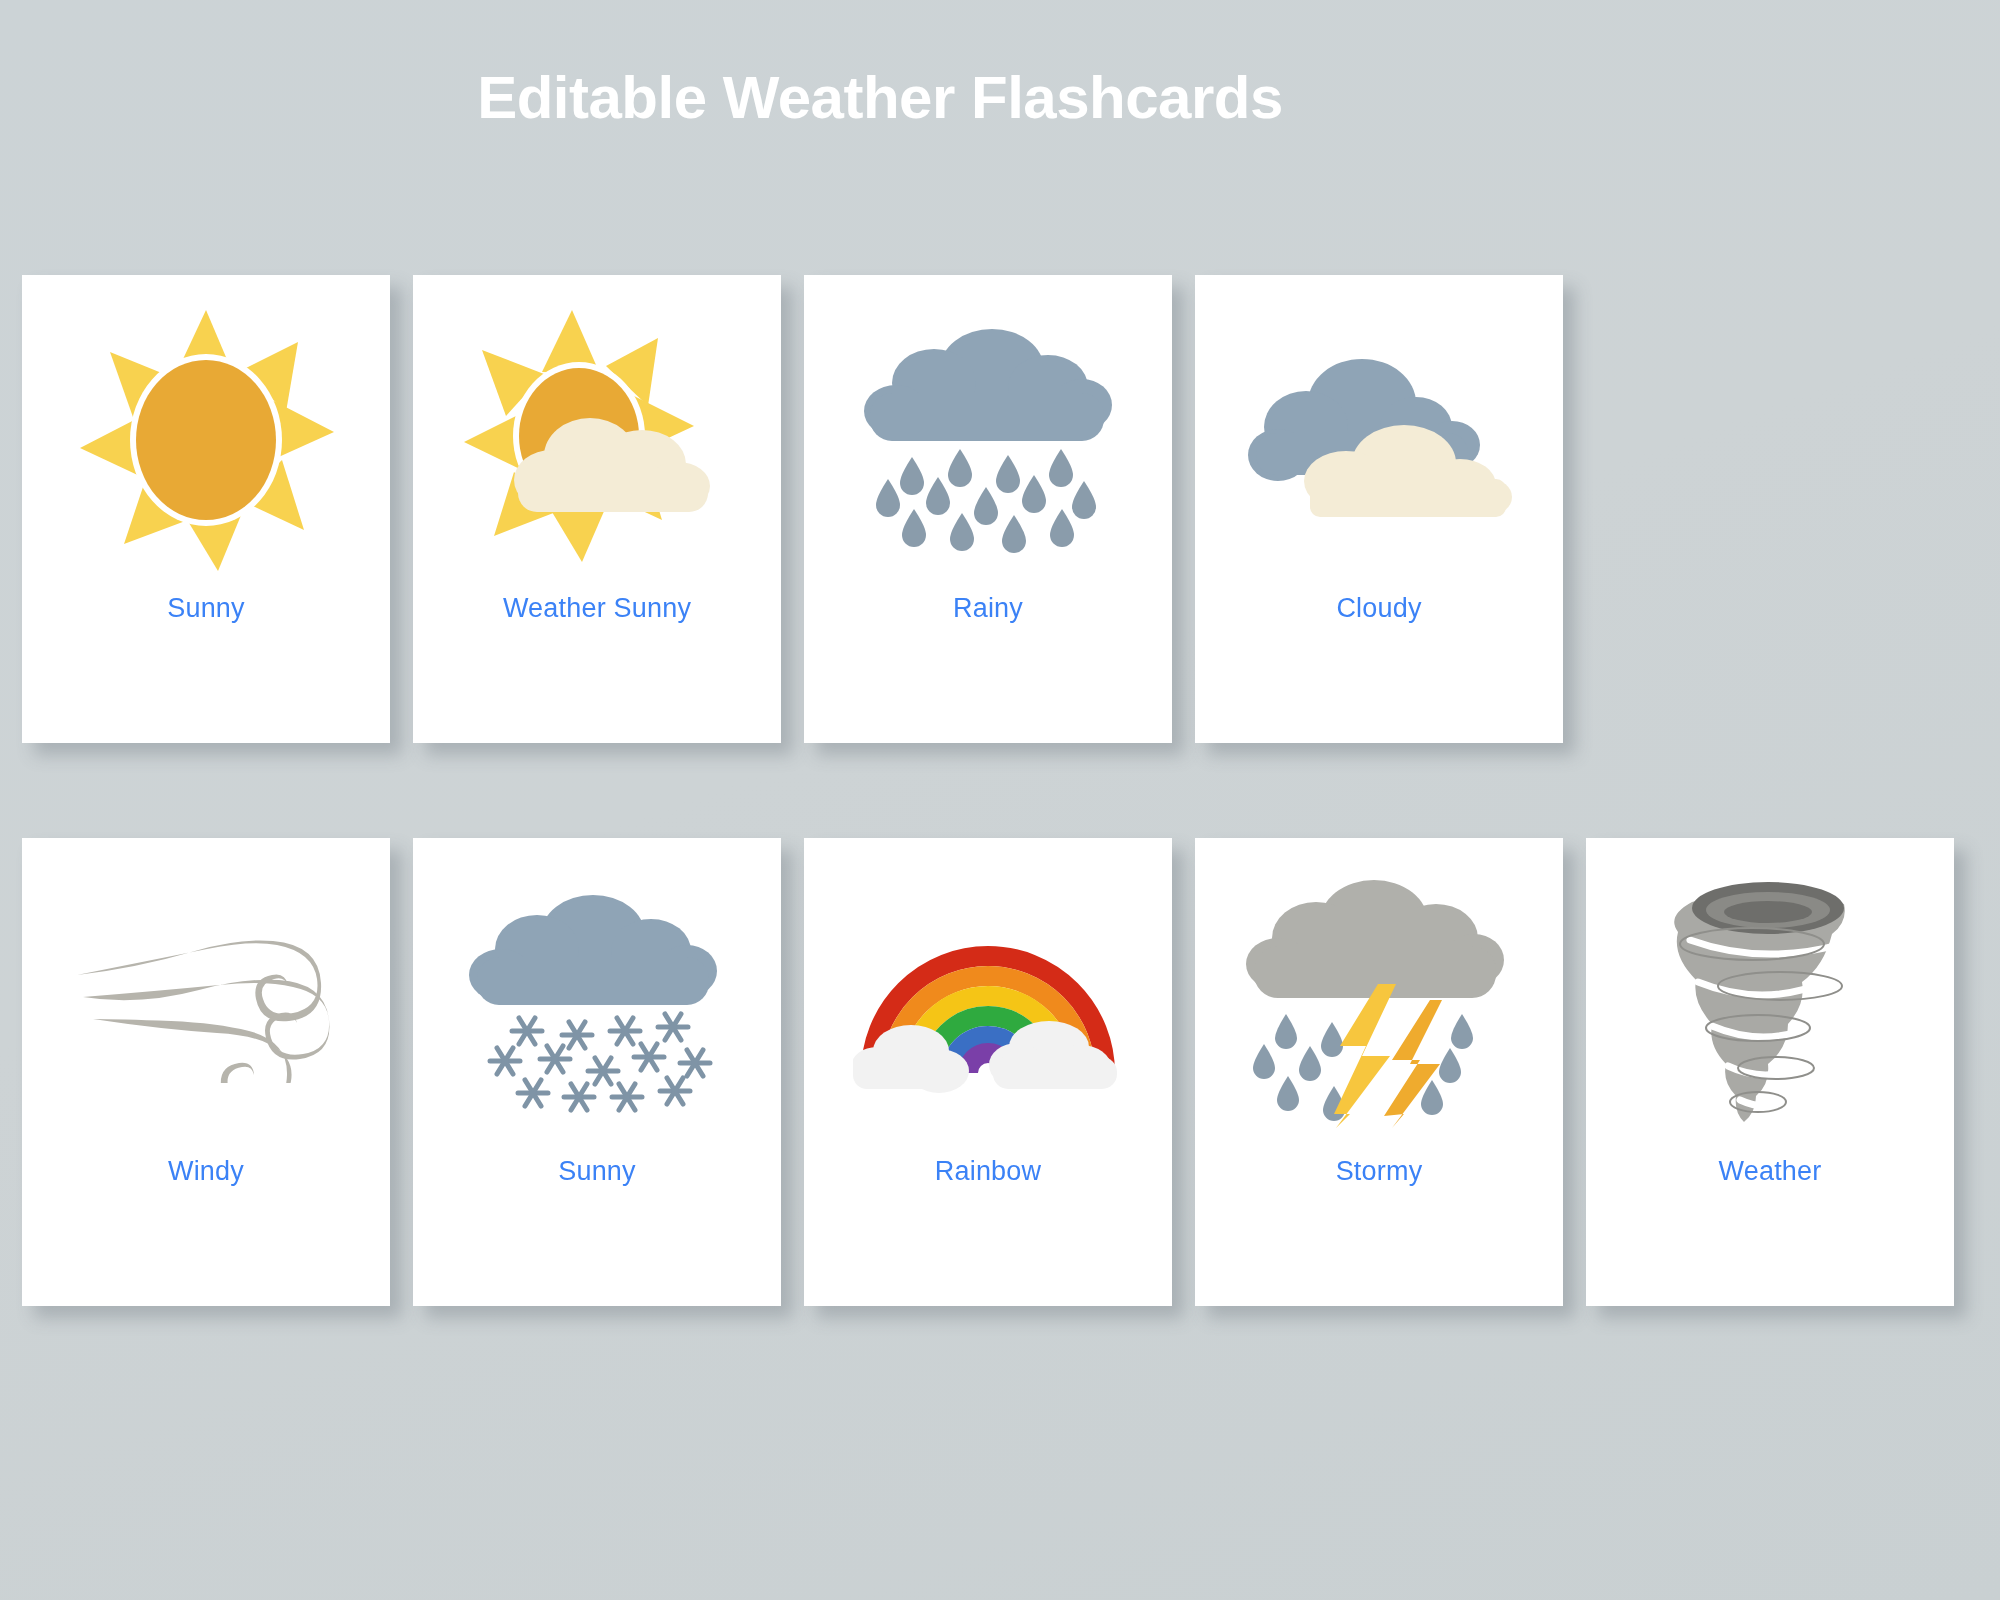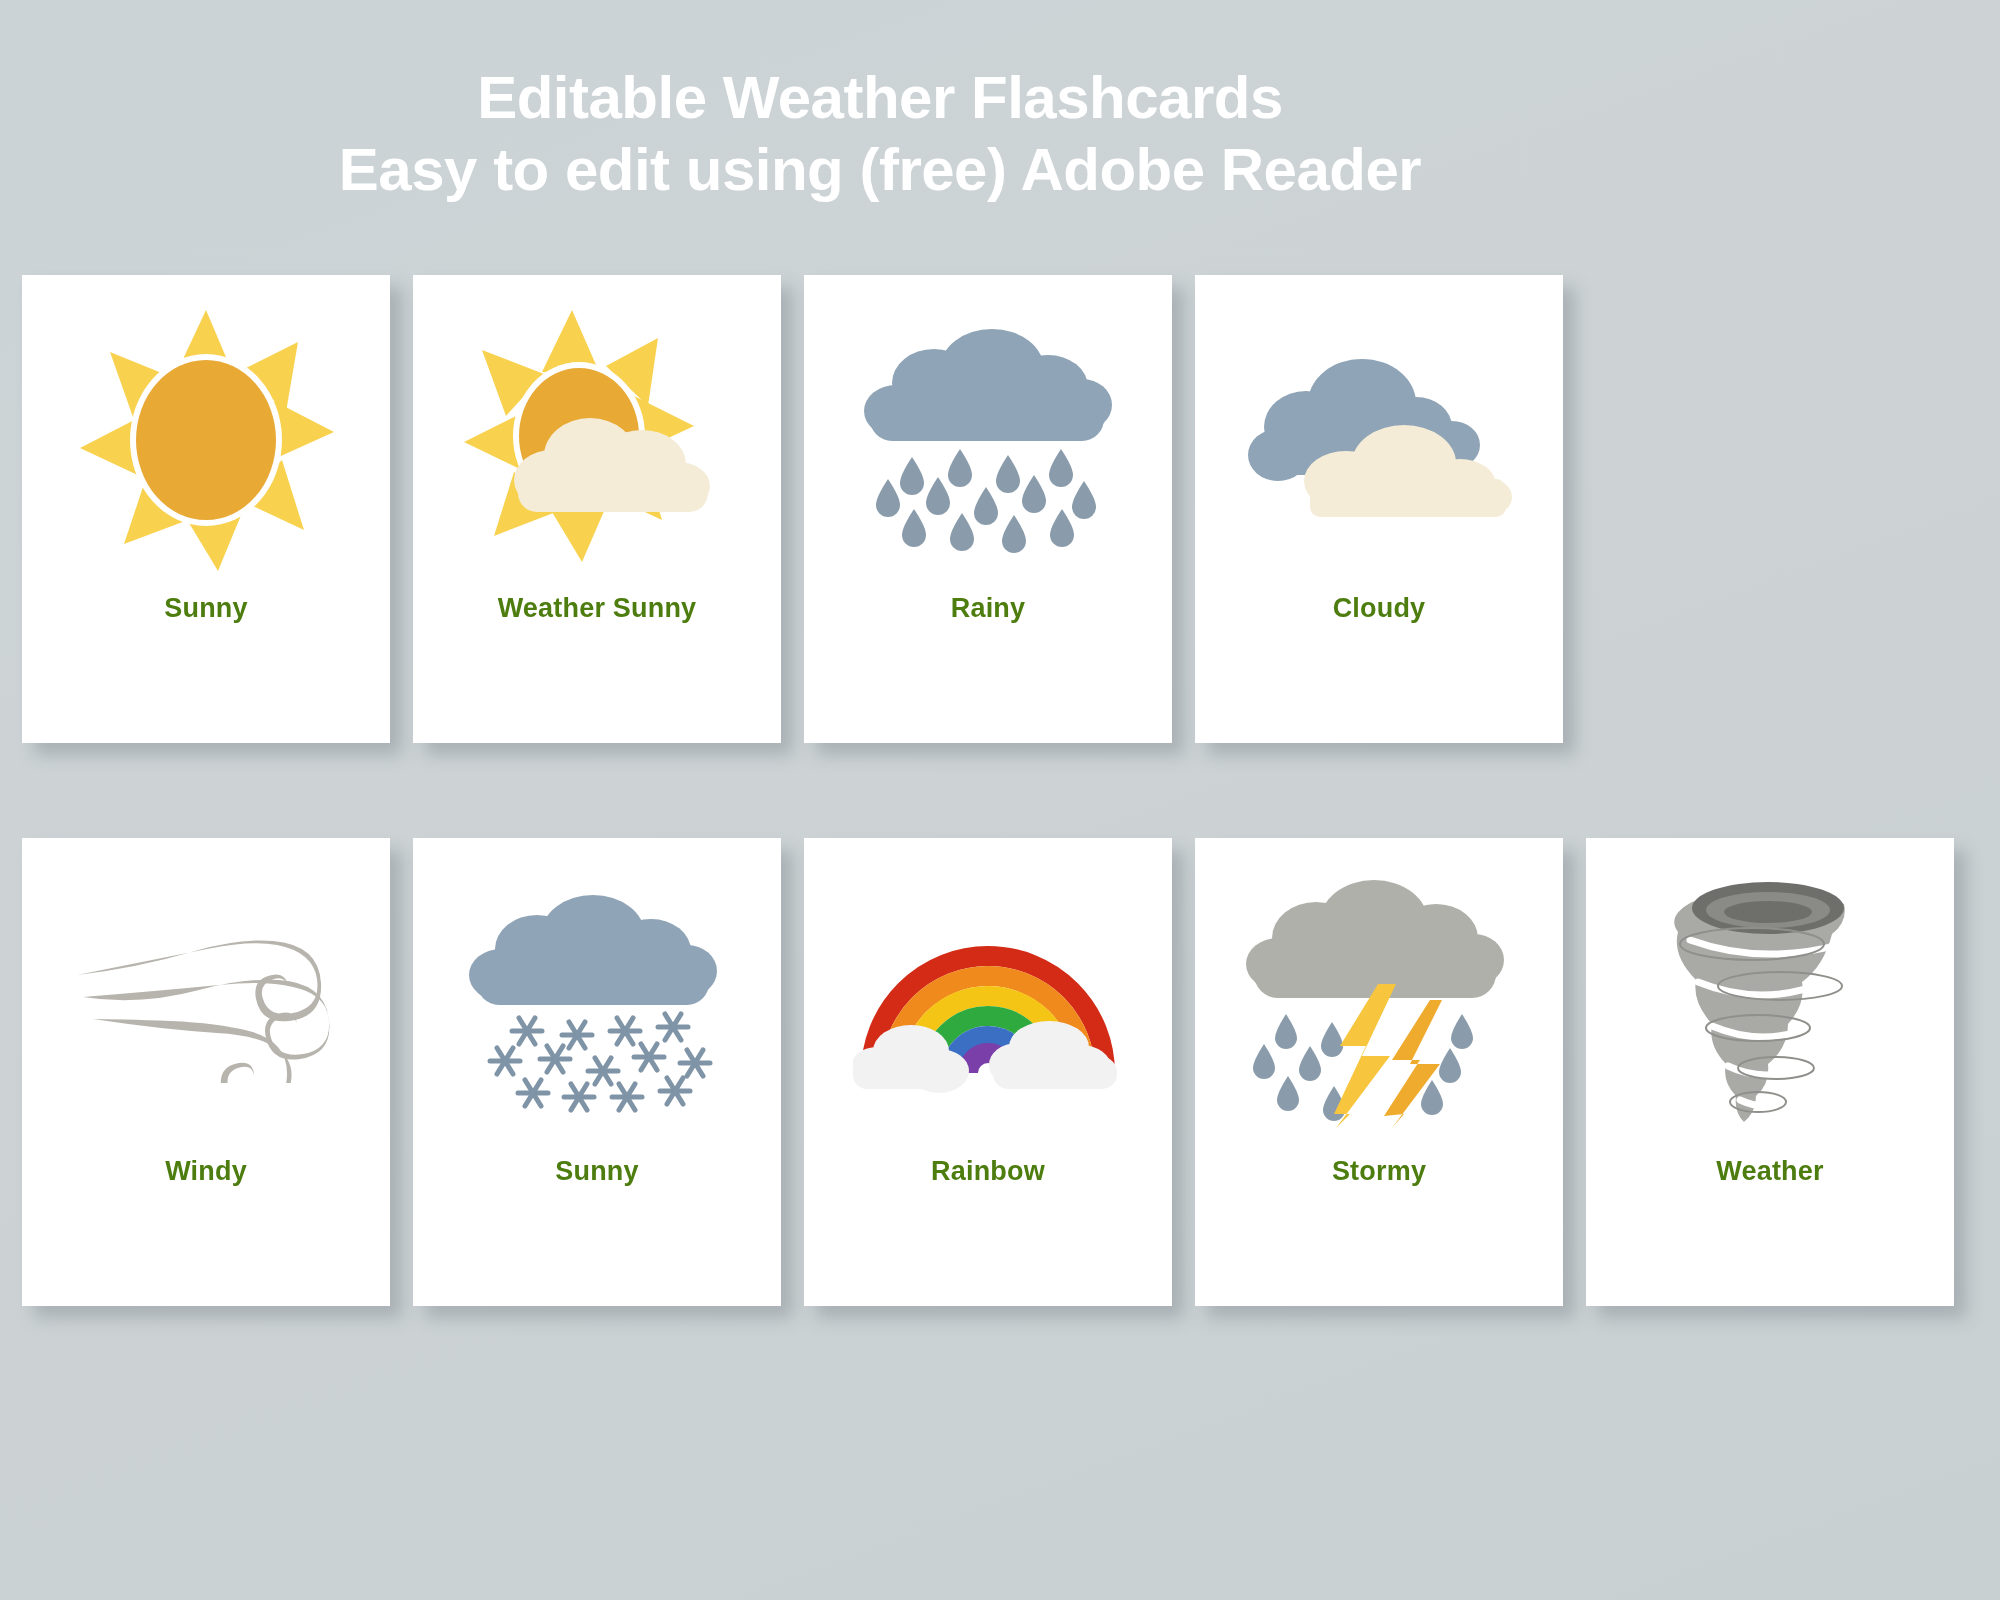--- a/index.html
+++ b/index.html
@@ -60,35 +60,34 @@
   }
   .art {
     height: 330px;
     width: 100%;
     display: flex;
     align-items: center;
     justify-content: center;
   }
   .card-label {
     font-size: 27px;
-    font-weight: bold;
-    color: #4d7c0f;
+    font-weight: normal;
+    color: #3b82f6;
     letter-spacing: 0.2px;
     margin-top: -12px;
   }
   svg { display: block; }
 </style>
 </head>
 <body>
 
 <div id="stage">
 
   <div class="title-block">
     <span class="title-line">Editable Weather Flashcards</span>
-    <span class="title-line">Easy to edit using (free) Adobe Reader</span>
   </div>
 
   <div class="grid">
 
     <div class="row">
 
       <div class="card">
         <div class="art">
           <svg width="260" height="265" viewBox="0 0 260 265">
             <g fill="#f8d24f">

